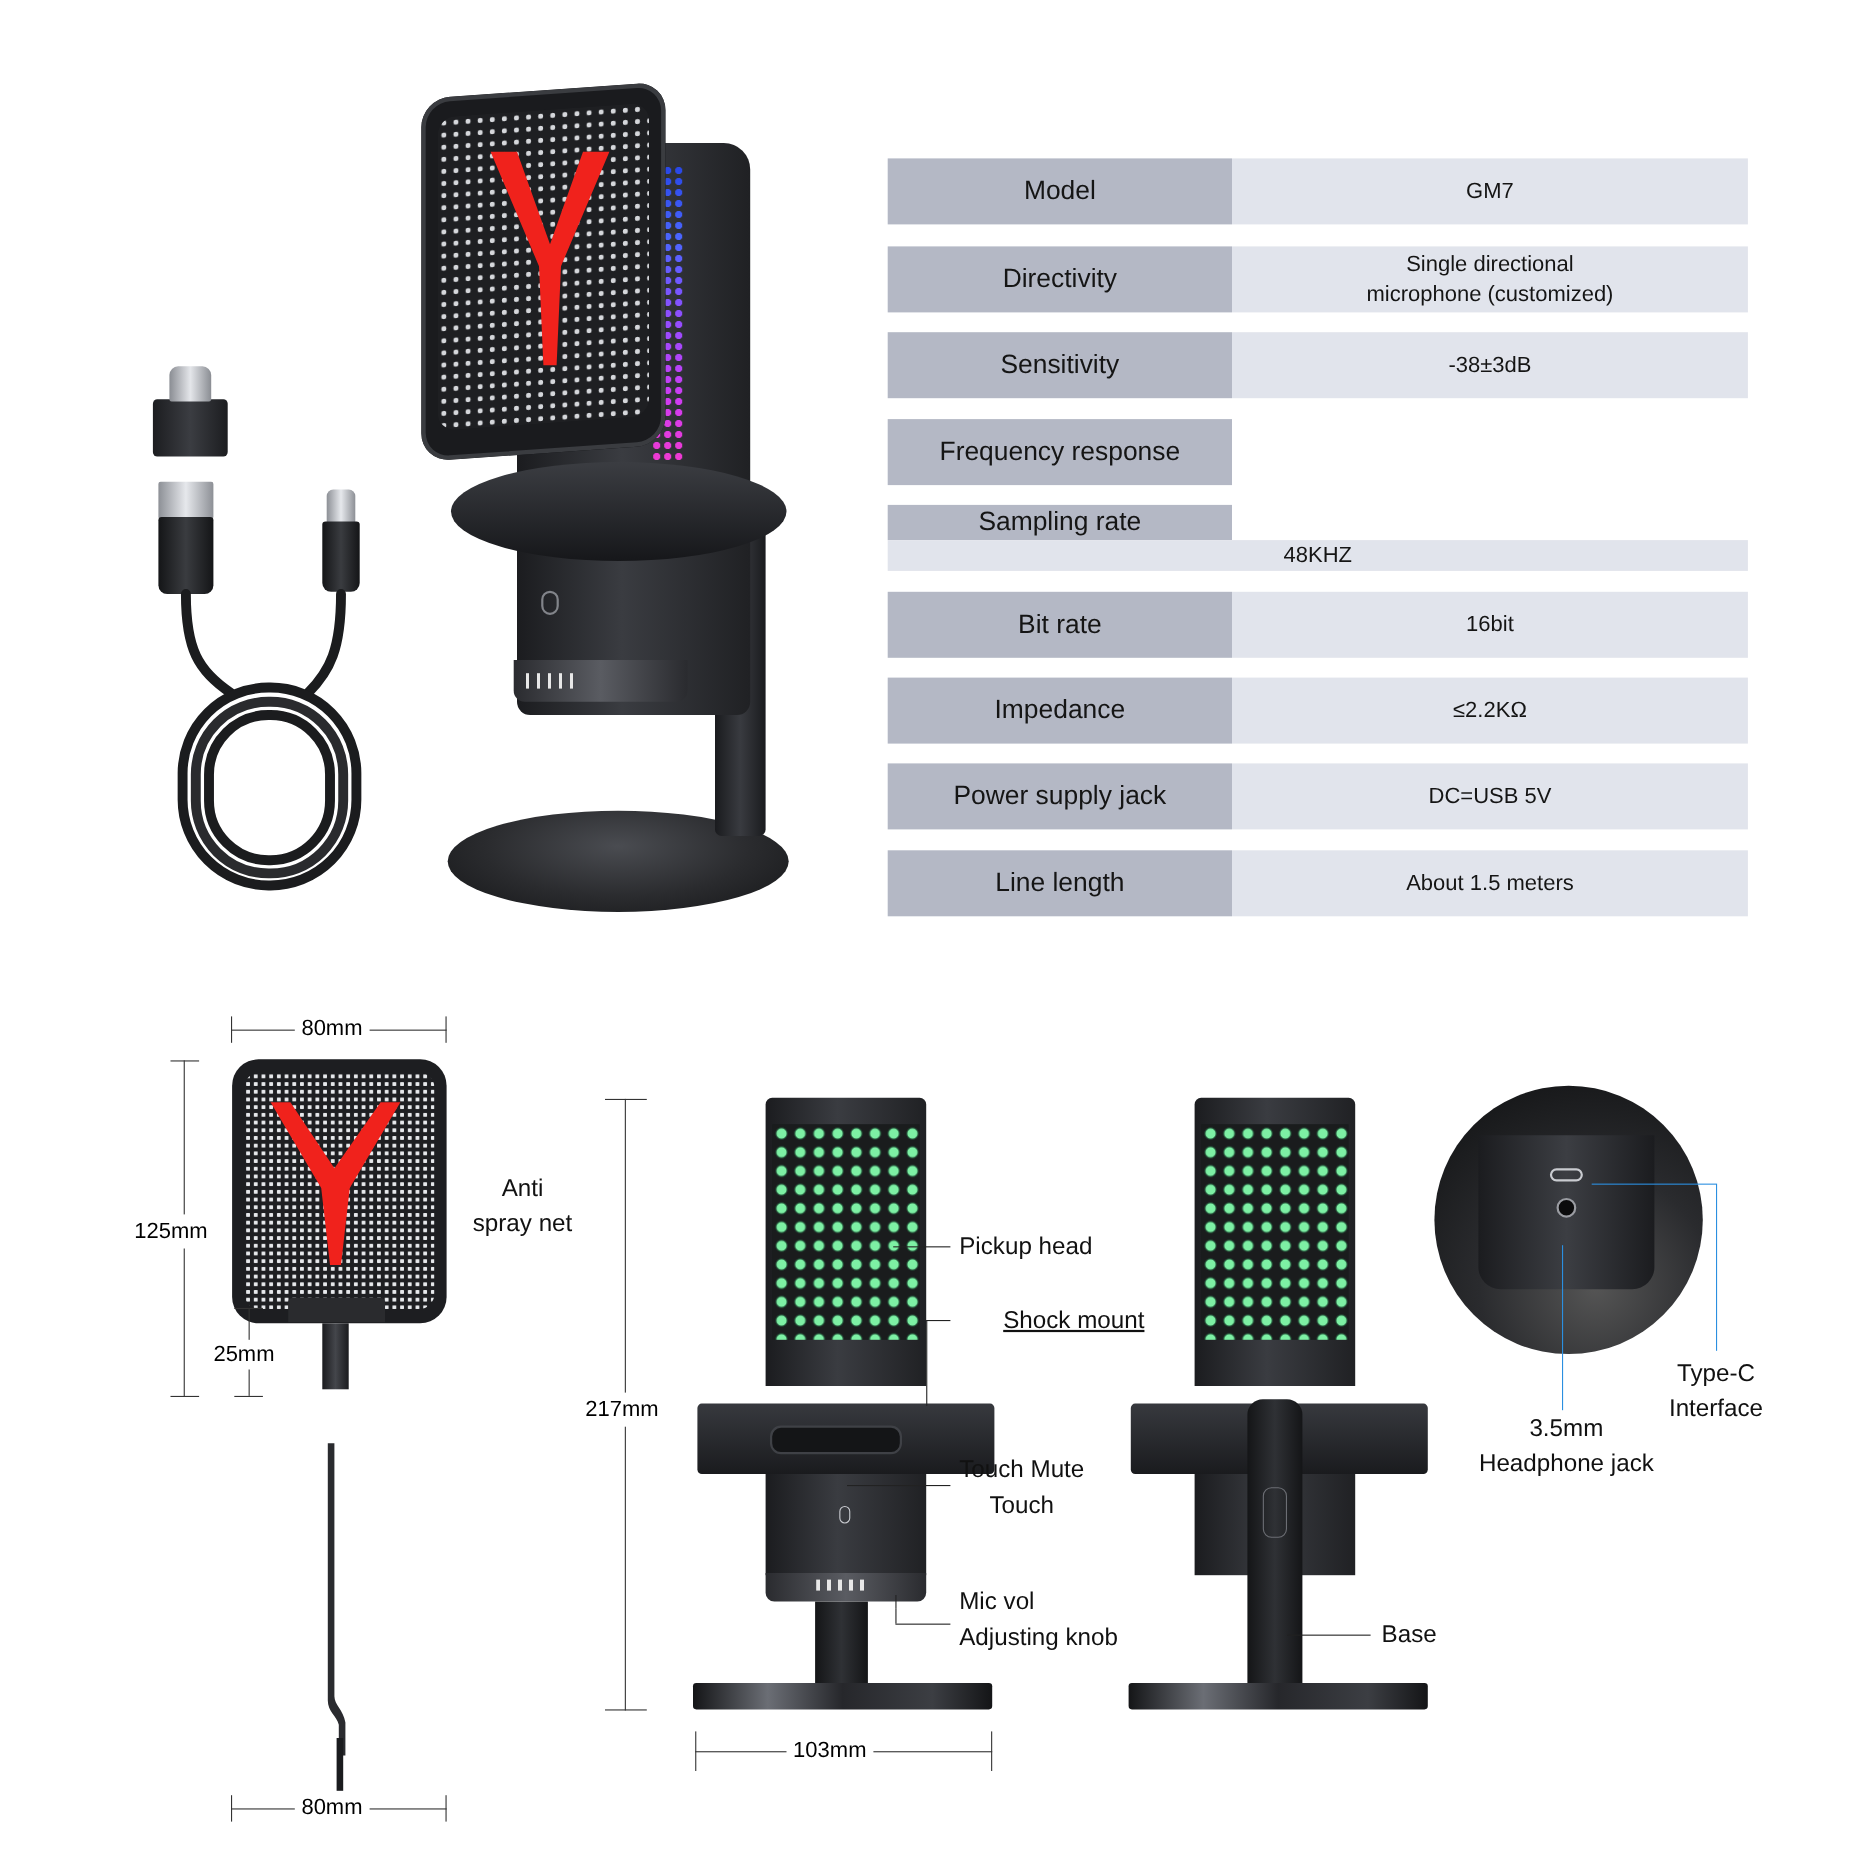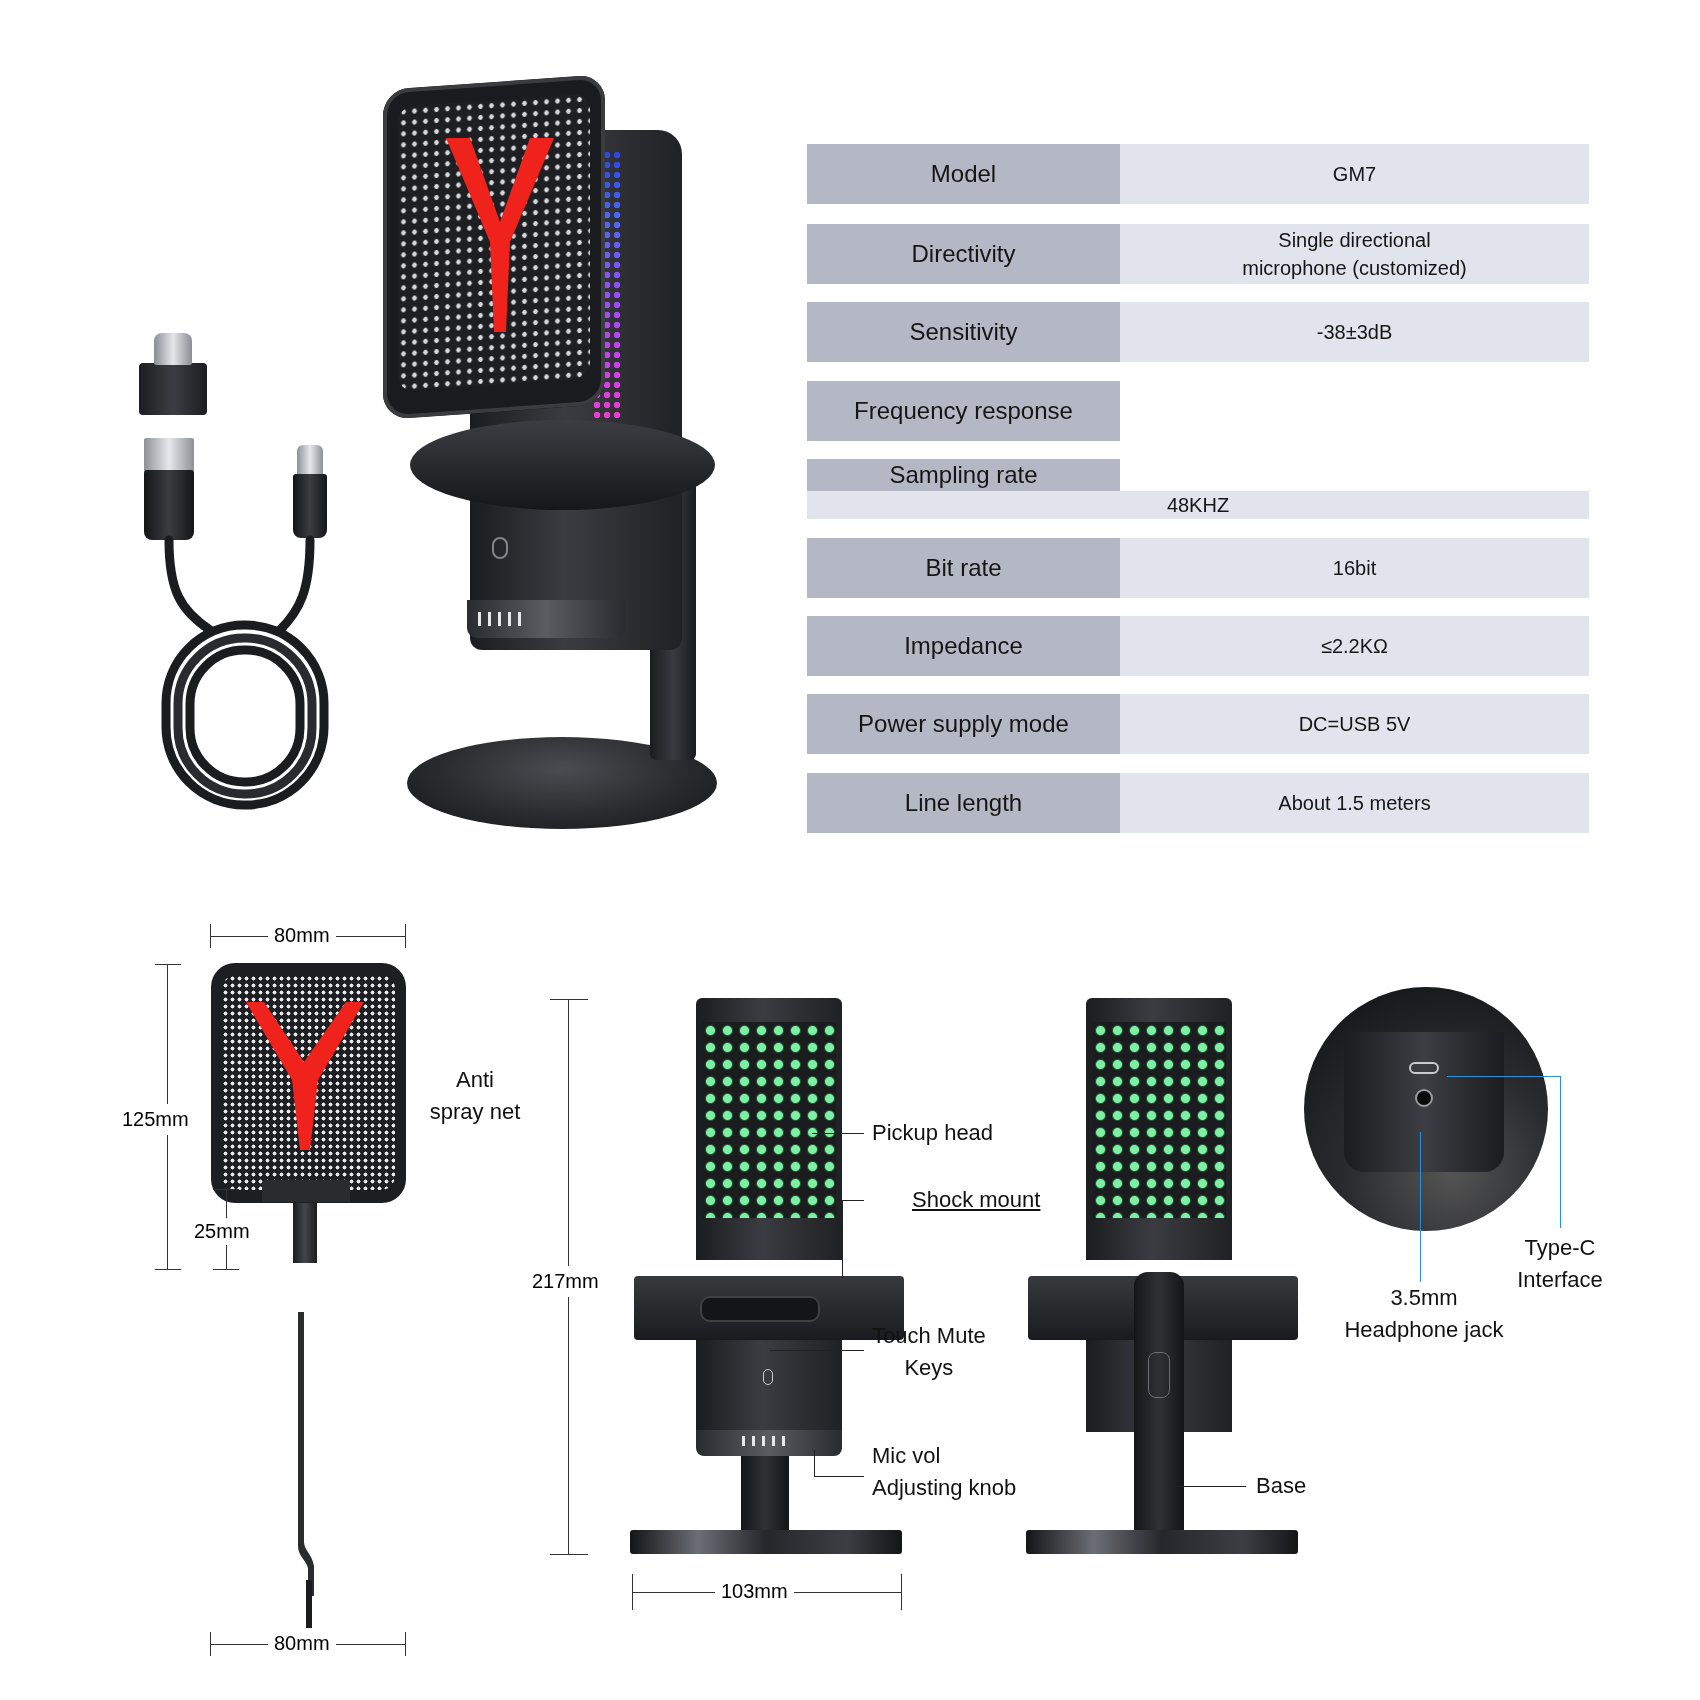--- a/index.html
+++ b/index.html
@@ -95,21 +95,21 @@
   </div>
   <div class="spec-row" style="top:394px;">
     <div class="spec-label">Bit rate</div>
     <div class="spec-value">16bit</div>
   </div>
   <div class="spec-row" style="top:472px;">
     <div class="spec-label">Impedance</div>
     <div class="spec-value">≤2.2KΩ</div>
   </div>
   <div class="spec-row" style="top:550px;">
-    <div class="spec-label">Power supply mode</div>
+    <div class="spec-label">Power supply jack</div>
     <div class="spec-value">DC=USB 5V</div>
   </div>
   <div class="spec-row" style="top:629px;">
     <div class="spec-label">Line length</div>
     <div class="spec-value">About 1.5 meters</div>
   </div>
 </div>
 
 <div>
 
@@ -177,21 +177,21 @@
   <div class="callout-line" style="left:812px;top:1133px;width:52px;height:1px;"></div>
   <div class="callout-text" style="left:872px;top:1117px;">Pickup head</div>
 
   <div class="callout-line" style="left:842px;top:1200px;width:22px;height:1px;"></div>
   <div class="callout-line" style="left:842px;top:1200px;width:1px;height:78px;"></div>
   <div class="callout-text" style="left:912px;top:1184px;text-decoration:underline;">Shock mount</div>
 
   <div class="callout-line" style="left:770px;top:1350px;width:94px;height:1px;"></div>
   <div class="callout-text" style="left:872px;top:1320px;text-align:center;">
     <div>Touch Mute</div>
-    <div>Keys</div>
+    <div>Touch</div>
   </div>
 
   <div class="callout-line" style="left:814px;top:1450px;width:1px;height:12px;"></div>
   <div class="callout-line" style="left:814px;top:1462px;width:1px;height:14px;"></div>
   <div class="callout-line" style="left:814px;top:1476px;width:50px;height:1px;"></div>
   <div class="callout-text" style="left:872px;top:1440px;">
     <div>Mic vol</div>
     <div>Adjusting knob</div>
   </div>
 </div>

